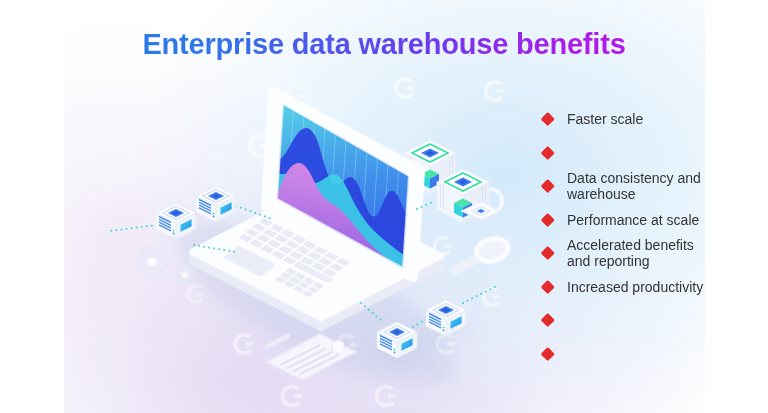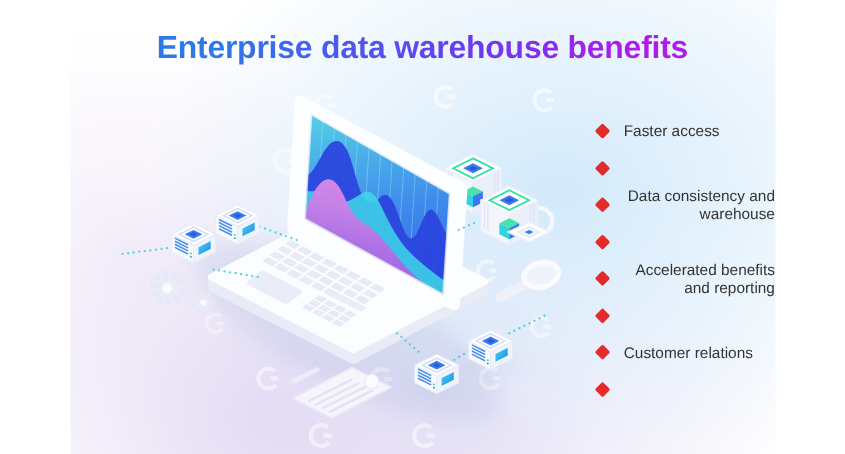--- a/index.html
+++ b/index.html
@@ -5,21 +5,20 @@
   html,body{margin:0;padding:0;}
   body{font-family:"Liberation Sans", sans-serif;}
   .stage{
     position:relative;width:641px;height:413px;margin:0 auto;overflow:hidden;
     background:
       radial-gradient(58% 65% at 69% 42%, rgba(208,232,250,.95), rgba(208,232,250,0) 100%),
       radial-gradient(45% 55% at 30% 92%, rgba(226,216,243,.9), rgba(226,216,243,0) 100%),
       radial-gradient(40% 50% at 8% 55%, rgba(240,232,247,.7), rgba(240,232,247,0) 100%),
       radial-gradient(50% 60% at 55% 100%, rgba(232,222,245,.75), rgba(232,222,245,0) 100%),
       #ffffff;
-    text-align: right;
   }
   .illustration-svg{position:absolute;left:0;top:0;}
   h1.page-title{
     position:absolute;top:28px;left:50%;transform:translateX(-50%);
     margin:0;white-space:nowrap;
     font-size:29px;font-weight:700;letter-spacing:-.2px;
     background:linear-gradient(90deg,#2B7AE8 10%,#6A3BEF 58%,#AF1BE8 90%);
     -webkit-background-clip:text;background-clip:text;
     color:transparent;-webkit-text-fill-color:transparent;
   }
@@ -224,41 +223,42 @@
       <line x1="-12.8" y1="17.6" x2="27.2" y2="-2.4" stroke="#e5e2f4" stroke-width="2.2"></line>
       <circle cx="26" cy="-10" r="6.5" fill="#fdfdff" stroke="#ecebf9" stroke-width="1"></circle>
     </g>
   </svg>
 
   <h1 class="page-title">Enterprise data warehouse benefits</h1>
 
   <ul class="benefits">
     <li>
       <span class="diamond"></span>
-      <span class="benefit-label">Faster access</span>
+      <span class="benefit-label">Faster scale</span>
     </li>
     <li>
       <span class="diamond"></span>
     </li>
     <li>
       <span class="diamond"></span>
       <span class="benefit-label">Data consistency and warehouse</span>
     </li>
     <li>
       <span class="diamond"></span>
+      <span class="benefit-label">Performance at scale</span>
     </li>
     <li>
       <span class="diamond"></span>
       <span class="benefit-label">Accelerated benefits and reporting</span>
     </li>
     <li>
       <span class="diamond"></span>
-    </li>
-    <li>
-      <span class="diamond"></span>
-      <span class="benefit-label">Customer relations</span>
+      <span class="benefit-label">Increased productivity</span>
+    </li>
+    <li>
+      <span class="diamond"></span>
     </li>
     <li>
       <span class="diamond"></span>
     </li>
   </ul>
 
 </div>
 
 </body></html>

